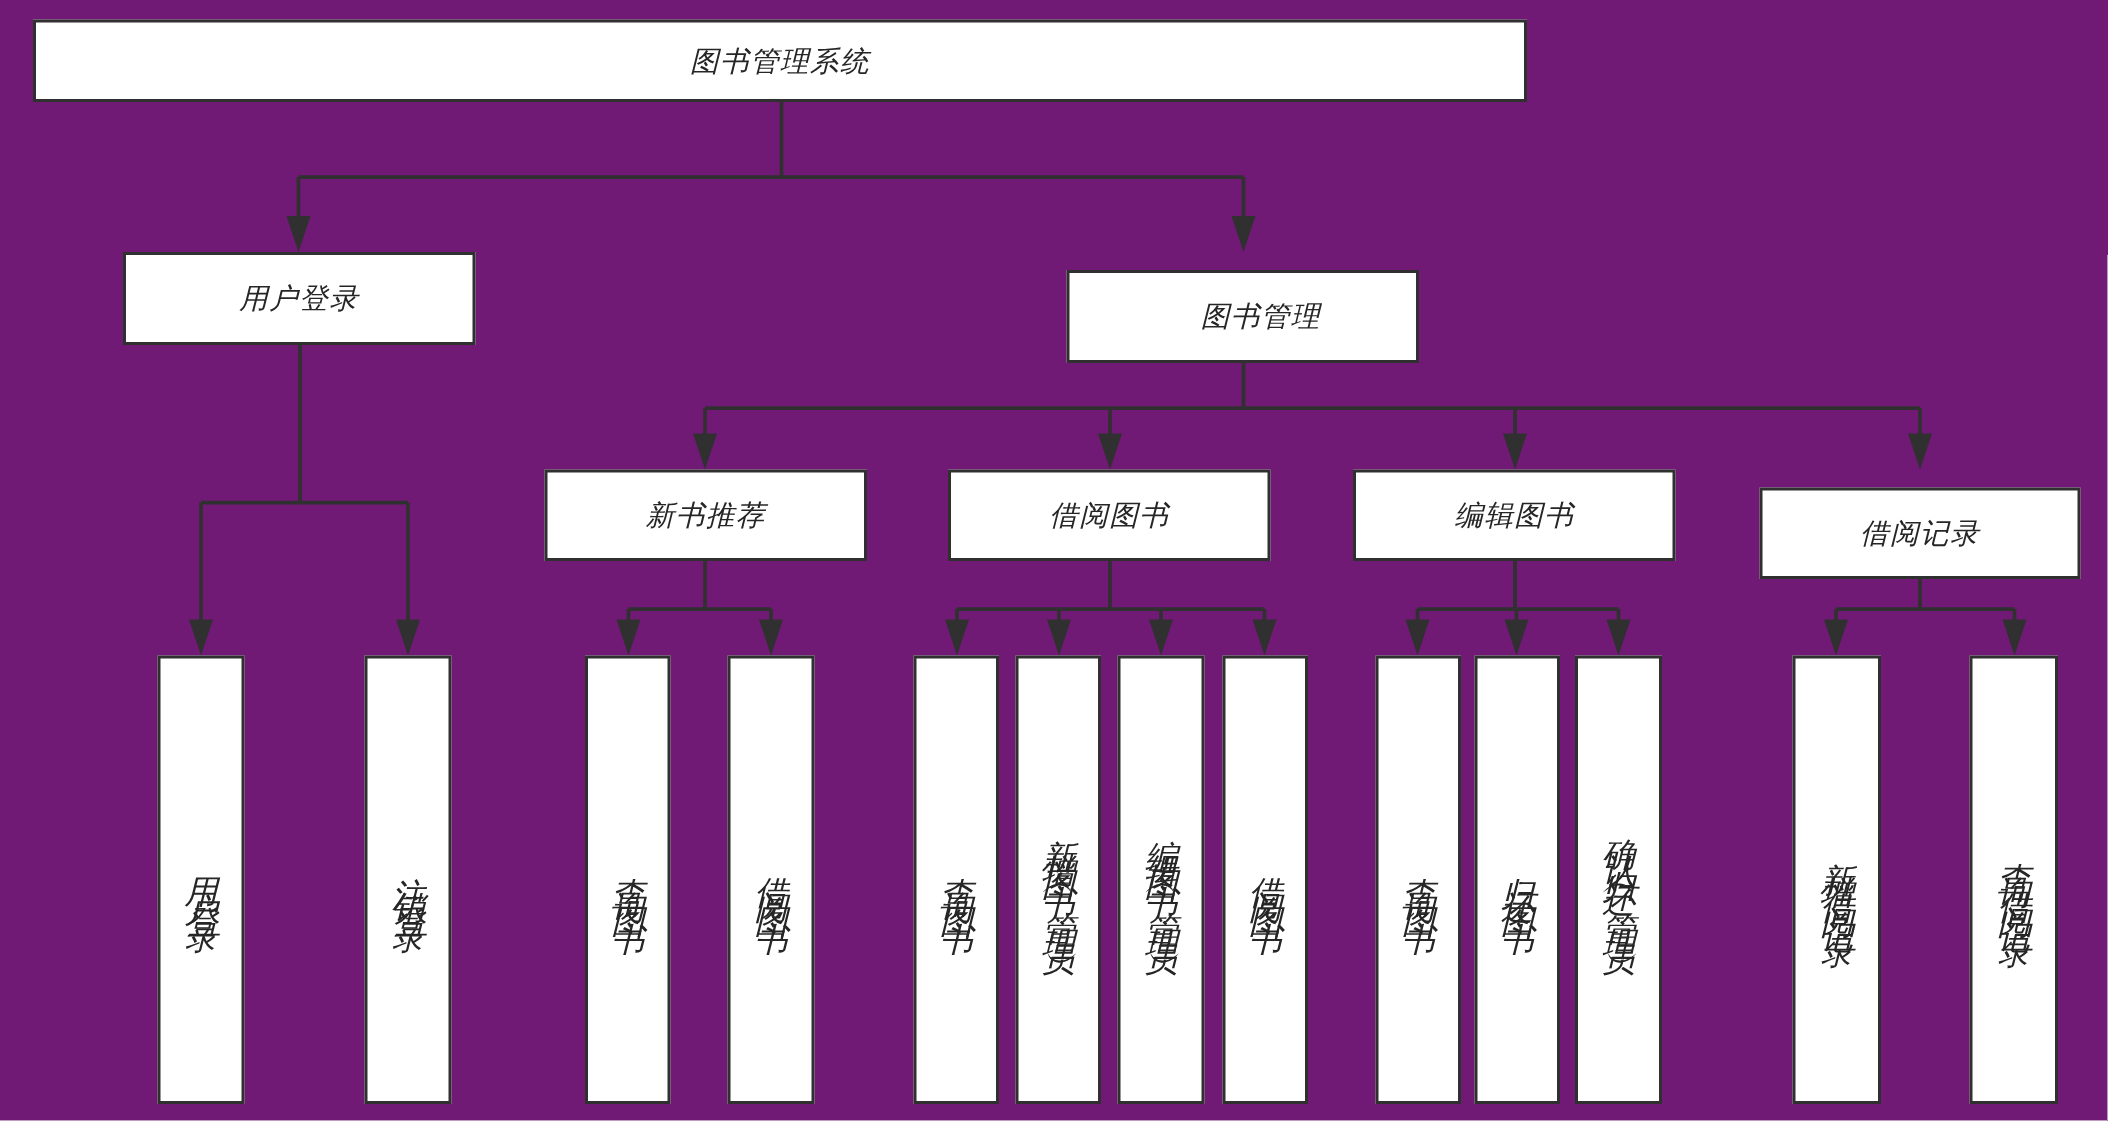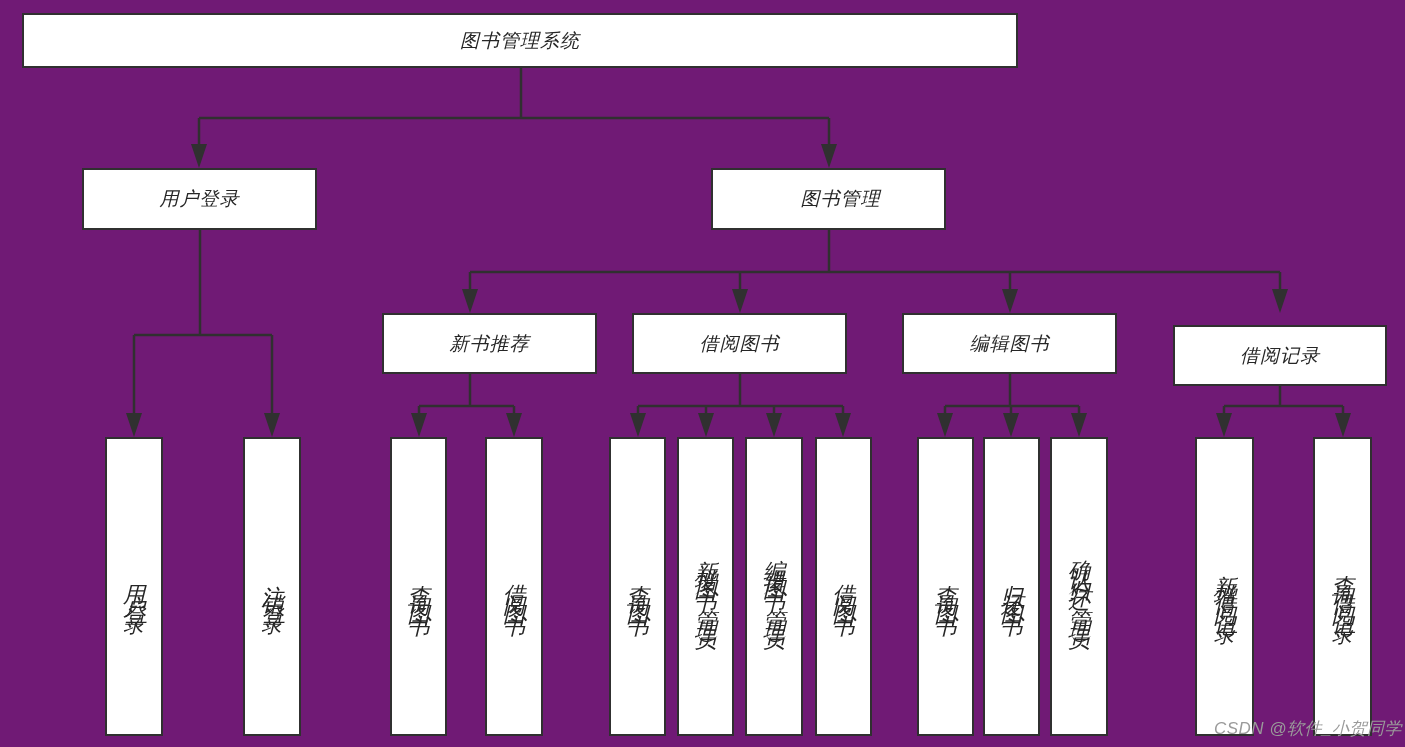--- a/index.html
+++ b/index.html
@@ -87,23 +87,23 @@
       <polygon points="1003,413 1019,413 1011,437"></polygon>
       <polygon points="1071,413 1087,413 1079,437"></polygon>
       <polygon points="1216,413 1232,413 1224,437"></polygon>
       <polygon points="1335,413 1351,413 1343,437"></polygon>
     </g>
   </svg>
 
   <div class="box box-h" style="left:22px;top:13px;width:996px;height:55px;">图书管理系统</div>
 
   <div class="box box-h" style="left:82px;top:168px;width:235px;height:62px;">用户登录</div>
-  <div class="box box-h" style="left:711px;top:168px;width:235px;height:62px;padding-left:24px;">图书管理</div>
+  <div class="box box-h" style="left:711px;top:180px;width:235px;height:62px;padding-left:24px;">图书管理</div>
 
-  <div class="box box-h" style="left:363px;top:313px;width:215px;height:61px;margin-left:19px;">新书推荐</div>
+  <div class="box box-h" style="left:363px;top:313px;width:215px;height:61px;">新书推荐</div>
   <div class="box box-h" style="left:632px;top:313px;width:215px;height:61px;">借阅图书</div>
   <div class="box box-h" style="left:902px;top:313px;width:215px;height:61px;">编辑图书</div>
   <div class="box box-h" style="left:1173px;top:325px;width:214px;height:61px;">借阅记录</div>
 
   <div class="box box-v" style="left:105px;top:437px;width:58px;height:299px;">用户登录</div>
   <div class="box box-v" style="left:243px;top:437px;width:58px;height:299px;">注销登录</div>
 
   <div class="box box-v" style="left:390px;top:437px;width:57px;height:299px;">查询图书</div>
   <div class="box box-v" style="left:485px;top:437px;width:58px;height:299px;">借阅图书</div>
 
@@ -112,15 +112,14 @@
   <div class="box box-v" style="left:745px;top:437px;width:58px;height:299px;">编辑图书（管理员）</div>
   <div class="box box-v" style="left:815px;top:437px;width:57px;height:299px;">借阅图书</div>
 
   <div class="box box-v" style="left:917px;top:437px;width:57px;height:299px;">查询图书</div>
   <div class="box box-v" style="left:983px;top:437px;width:57px;height:299px;">归还图书</div>
   <div class="box box-v" style="left:1050px;top:437px;width:58px;height:299px;">确认归还（管理员）</div>
 
   <div class="box box-v" style="left:1195px;top:437px;width:59px;height:299px;">新增借阅记录</div>
   <div class="box box-v" style="left:1313px;top:437px;width:59px;height:299px;">查询借阅记录</div>
 
-  <div id="watermark">CSDN @软件_小贺同学</div>
 
 </div>
 
 </body></html>

